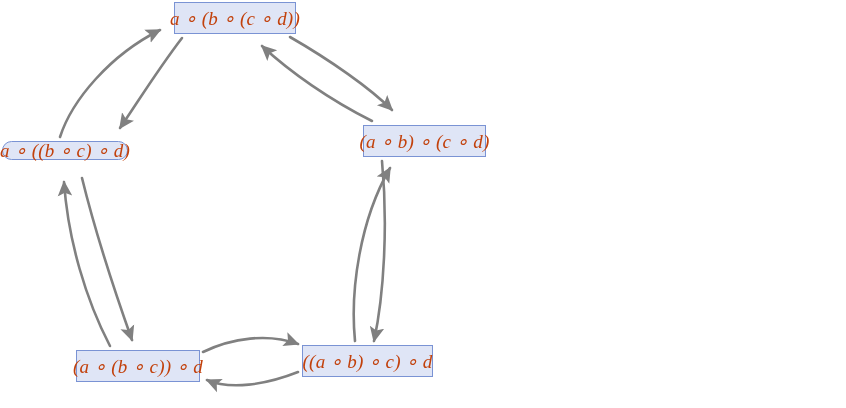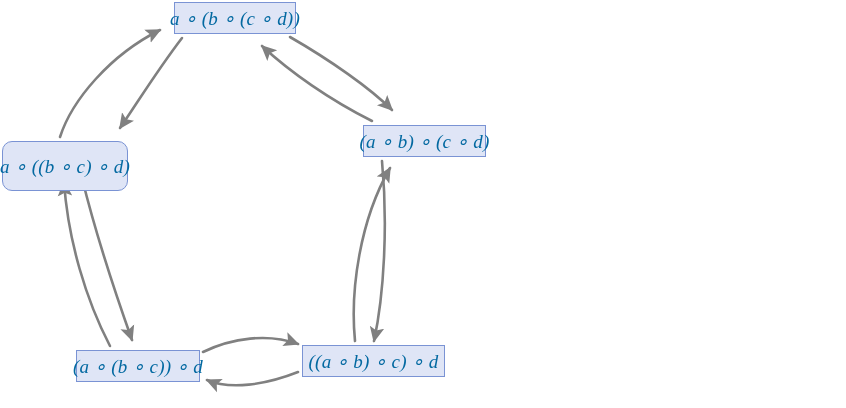--- a/index.html
+++ b/index.html
@@ -27,21 +27,21 @@
     left: 0;
     top: 0;
     width: 846px;
     height: 408px;
   }
   .node {
     position: absolute;
     box-sizing: border-box;
     background: #dfe5f6;
     border: 1px solid #7a93d4;
-    color: #0369a1;
+    color: #c2410c;
     font-family: "Liberation Serif", serif;
     font-style: italic;
     font-size: 19px;
     line-height: 1;
     display: flex;
     align-items: center;
     justify-content: center;
     white-space: nowrap;
     letter-spacing: 0.2px;
     padding: 0 6px;
@@ -73,27 +73,27 @@
         <path d="M 203 352 C 232 338 268 333 298 344" fill="none" stroke="#808080" stroke-width="2.6" stroke-linecap="round" marker-end="url(#arrowhead)"></path>
         <path d="M 110 346 C 86 300 68 240 64 182" fill="none" stroke="#808080" stroke-width="2.6" stroke-linecap="round" marker-end="url(#arrowhead)"></path>
         <path d="M 82 178 C 96 235 116 295 132 340" fill="none" stroke="#808080" stroke-width="2.6" stroke-linecap="round" marker-end="url(#arrowhead)"></path>
       </g>
   </svg>
 
   <div id="nodes-group">
       <div class="node" style="left: 174px; top: 2px; width: 122px; height: 32px;">
         <span class="node-label">a ∘ (b ∘ (c ∘ d))</span>
       </div>
-      <div class="node" style="left: 2px; top: 141px; width: 126px; height: 50px; border-radius: 10px;">
+      <div class="node" style="left: 2px; top: 141px; width: 126px; height: 19px; border-radius: 10px;">
         <span class="node-label">a ∘ ((b ∘ c) ∘ d)</span>
       </div>
       <div class="node" style="left: 363px; top: 125px; width: 123px; height: 32px;">
         <span class="node-label">(a ∘ b) ∘ (c ∘ d)</span>
       </div>
       <div class="node" style="left: 76px; top: 350px; width: 124px; height: 32px; text-align: center;">
         <span class="node-label">(a ∘ (b ∘ c)) ∘ d</span>
       </div>
-      <div class="node" style="left: 302px; top: 345px; width: 143px; height: 32px;">
+      <div class="node" style="left: 302px; top: 345px; width: 131px; height: 32px;">
         <span class="node-label">((a ∘ b) ∘ c) ∘ d</span>
       </div>
     </div>
 
 </div>
 
 </body></html>

